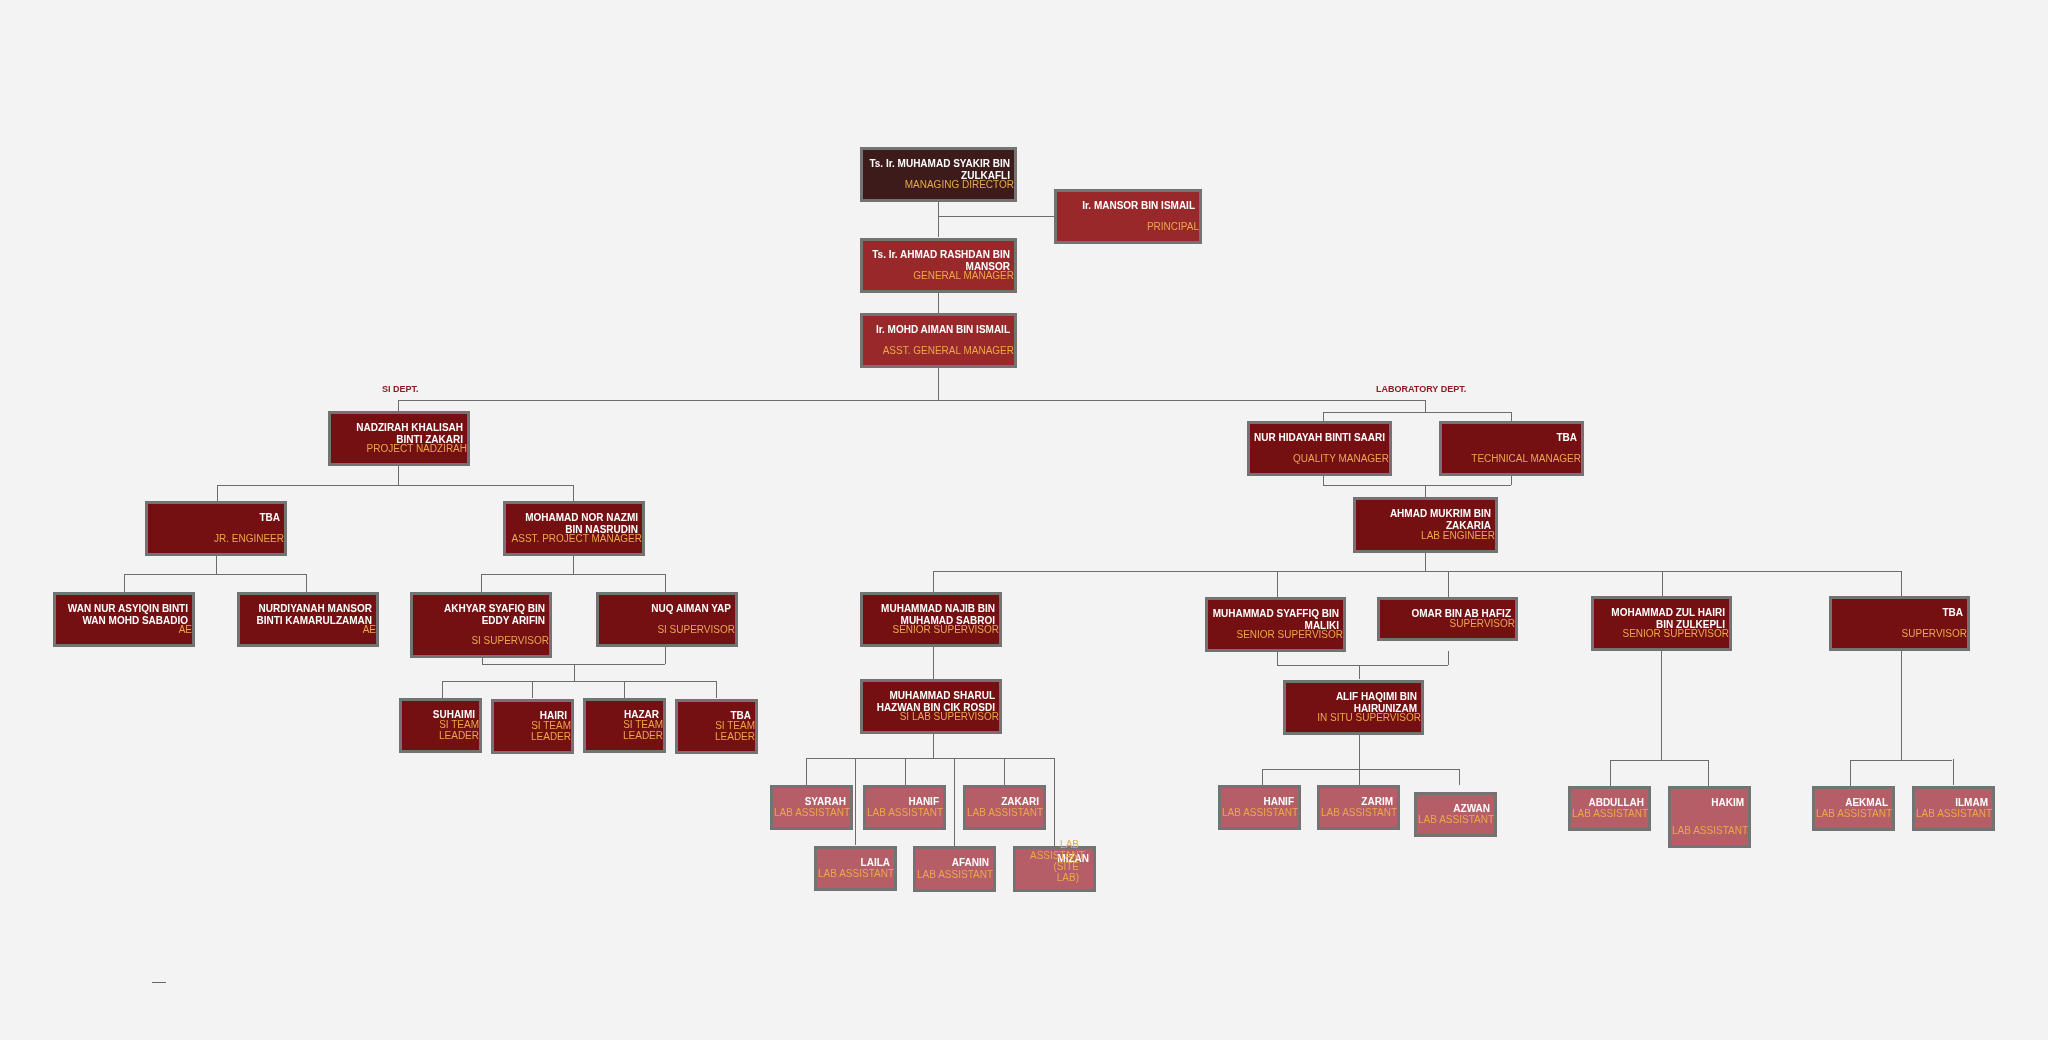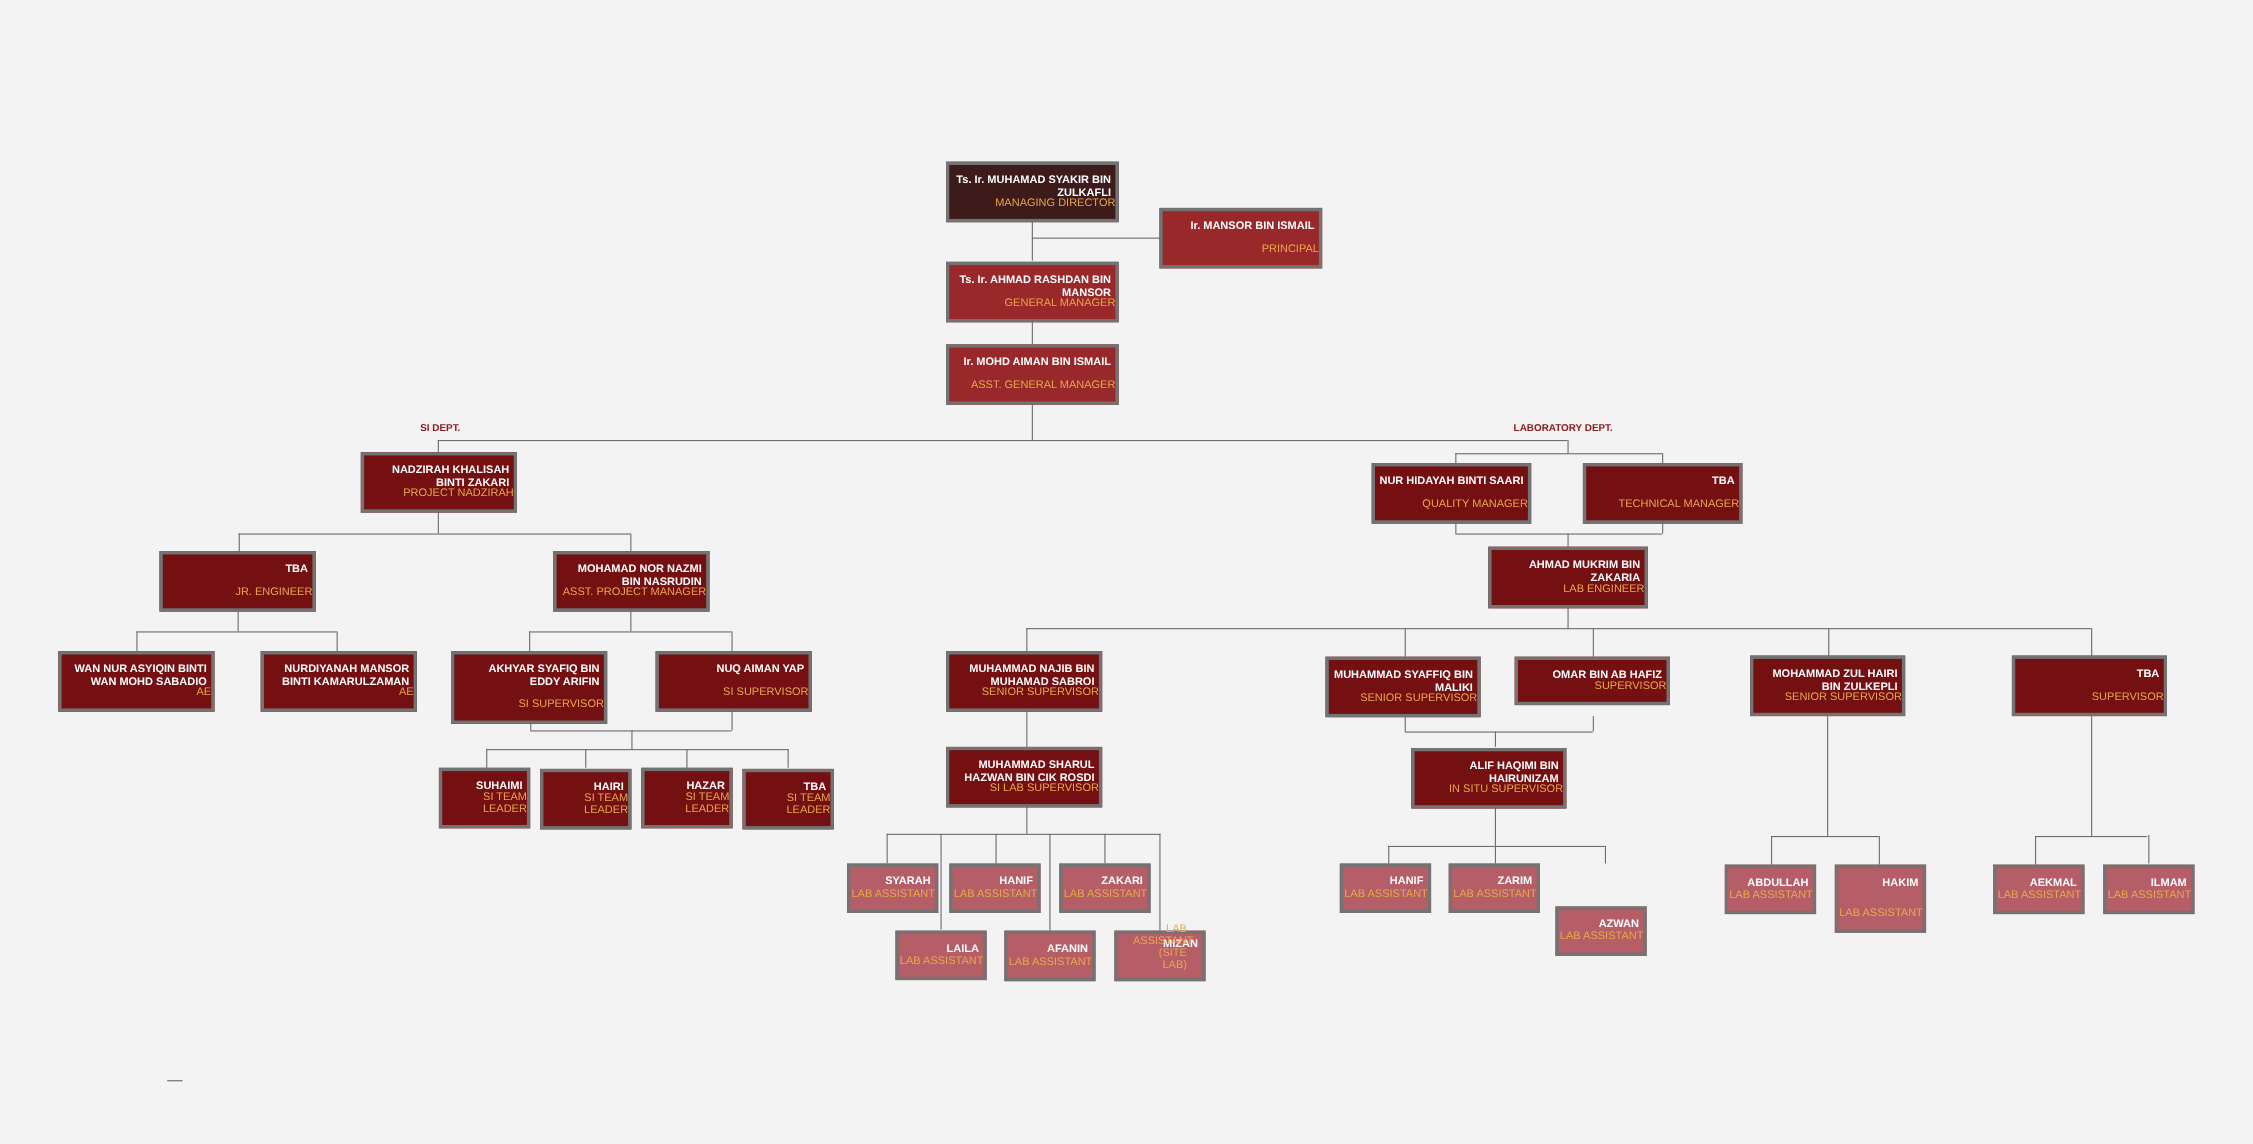--- a/index.html
+++ b/index.html
@@ -224,21 +224,21 @@
   <div class="role" style="bottom:6px;padding:0 14px">LAB ASSISTANT (SITE LAB)</div>
 </div>
 <div class="box pink" style="left:1218px;top:785px;width:83px;height:45px">
   <div class="name">HANIF</div>
   <div class="role">LAB ASSISTANT</div>
 </div>
 <div class="box pink" style="left:1317px;top:785px;width:83px;height:45px">
   <div class="name">ZARIM</div>
   <div class="role">LAB ASSISTANT</div>
 </div>
-<div class="box pink" style="left:1414px;top:824px;width:83px;height:45px">
+<div class="box pink" style="left:1414px;top:792px;width:83px;height:45px">
   <div class="name">AZWAN</div>
   <div class="role">LAB ASSISTANT</div>
 </div>
 <div class="box pink" style="left:1568px;top:786px;width:83px;height:45px">
   <div class="name">ABDULLAH</div>
   <div class="role">LAB ASSISTANT</div>
 </div>
 <div class="box pink" style="left:1668px;top:786px;width:83px;height:62px">
   <div class="name">HAKIM</div>
   <div class="role">LAB ASSISTANT</div>

